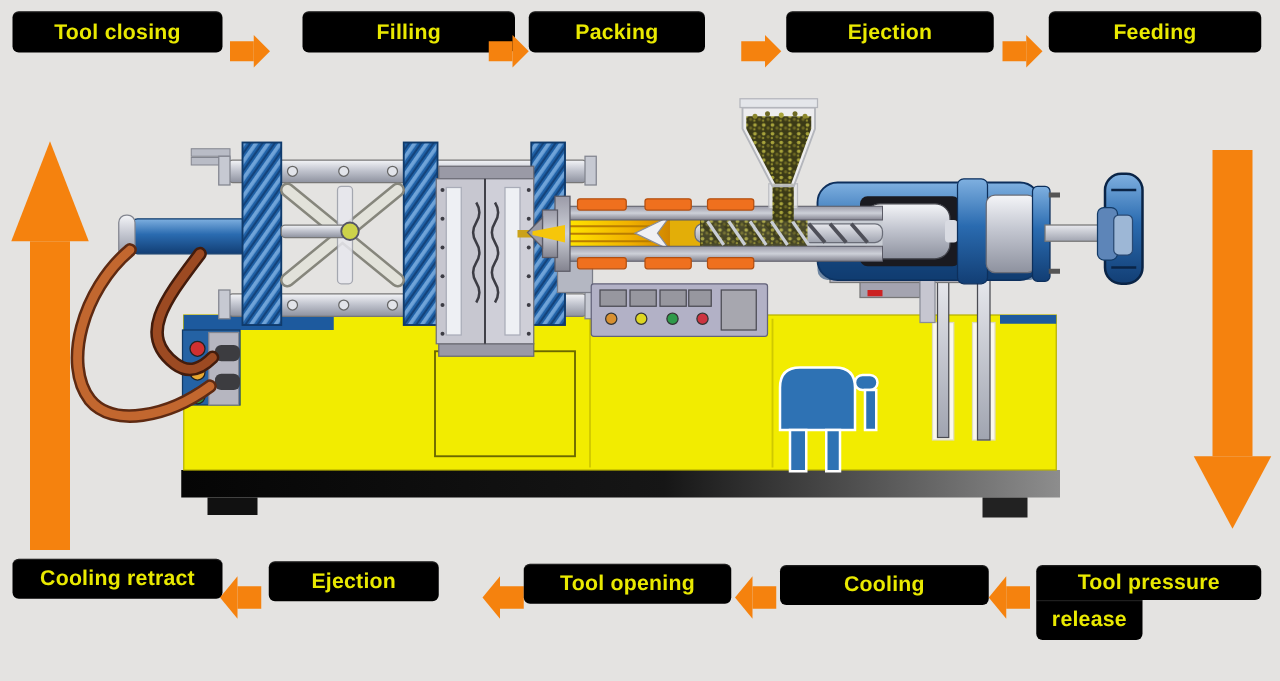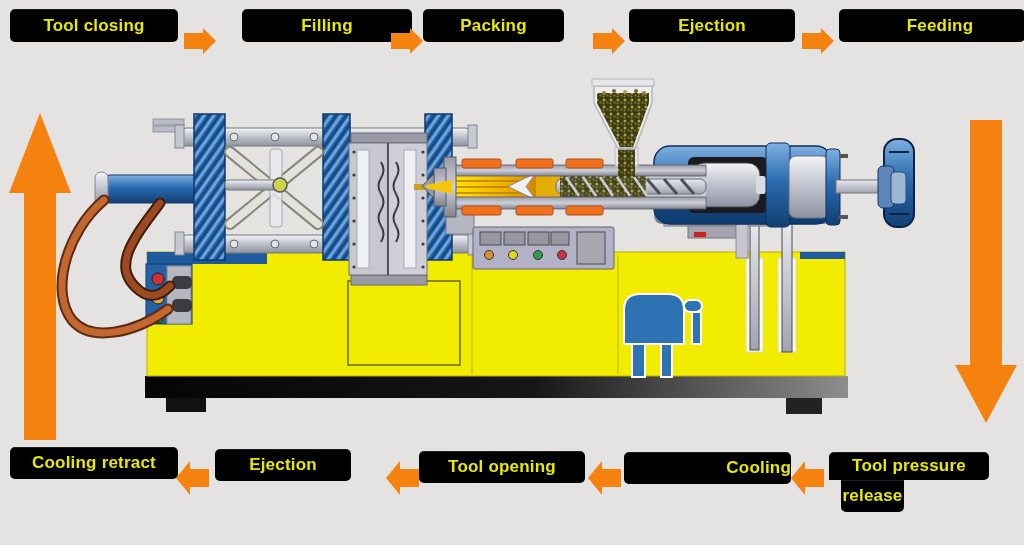--- a/index.html
+++ b/index.html
@@ -303,21 +303,21 @@
     <div class="tail"></div>
       <div class="head"></div>
     </div>
   <div class="step-box" style="left:629px;top:9px;width:166px;">
     <span>Ejection</span>
     </div>
   <div class="arrow-r" style="left:802px;top:28px;">
     <div class="tail"></div>
       <div class="head"></div>
     </div>
-  <div class="step-box" style="left:839px;top:9px;width:170px;padding-left:16px;">
+  <div class="step-box" style="left:839px;top:9px;width:170px;">
     <span>Feeding</span>
     </div>
 
   <div class="big-arrow" style="left:9px;top:113px;">
     <div class="head-up"></div>
       <div class="shaft" style="height:247px;"></div>
     </div>
   <div class="big-arrow" style="left:955px;top:120px;">
     <div class="shaft" style="height:245px;"></div>
       <div class="head-down"></div>
@@ -337,27 +337,27 @@
     <div class="head"></div>
       <div class="tail"></div>
     </div>
   <div class="step-box bottom" style="left:419px;top:451px;width:166px;text-align:center;">
     <span>Tool opening</span>
     </div>
   <div class="arrow-l" style="left:588px;top:461px;">
     <div class="head"></div>
       <div class="tail"></div>
     </div>
-  <div class="step-box bottom" style="left:624px;top:452px;width:167px;justify-content:flex-end;">
+  <div class="step-box bottom" style="left:624px;top:452px;width:167px;">
     <span>Cooling</span>
     </div>
   <div class="arrow-l" style="left:791px;top:461px;">
     <div class="head"></div>
       <div class="tail"></div>
     </div>
-  <div class="step-box bottom tpr-top" style="left:829px;top:452px;width:160px;height:28px;">
+  <div class="step-box bottom tpr-top" style="left:829px;top:452px;width:180px;height:28px;">
     <span>Tool pressure</span>
     </div>
-  <div class="step-box bottom tpr-bottom" style="left:829px;top:480px;width:63px;margin-left:12px;">
+  <div class="step-box bottom tpr-bottom" style="left:829px;top:480px;width:85px;">
     <span>release</span>
     </div>
 
 </div>
 
 </body></html>

